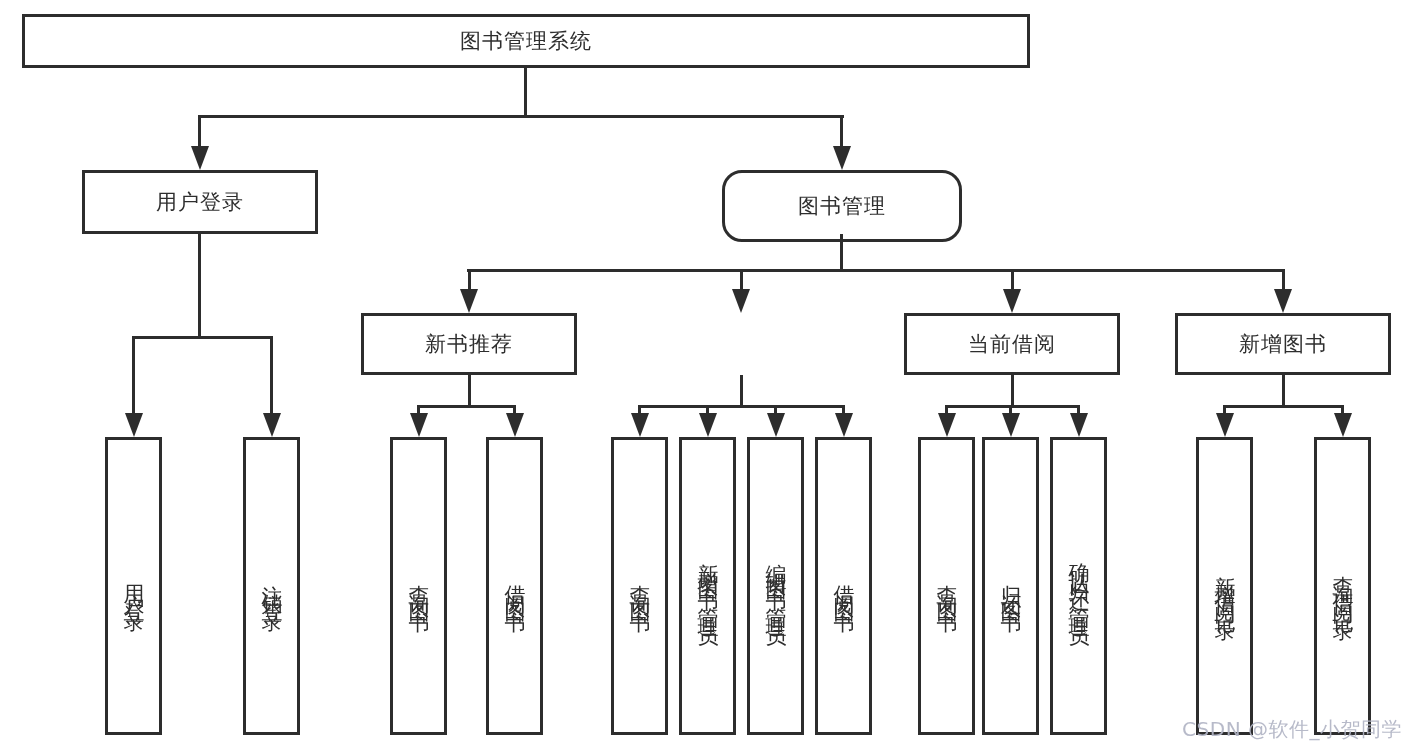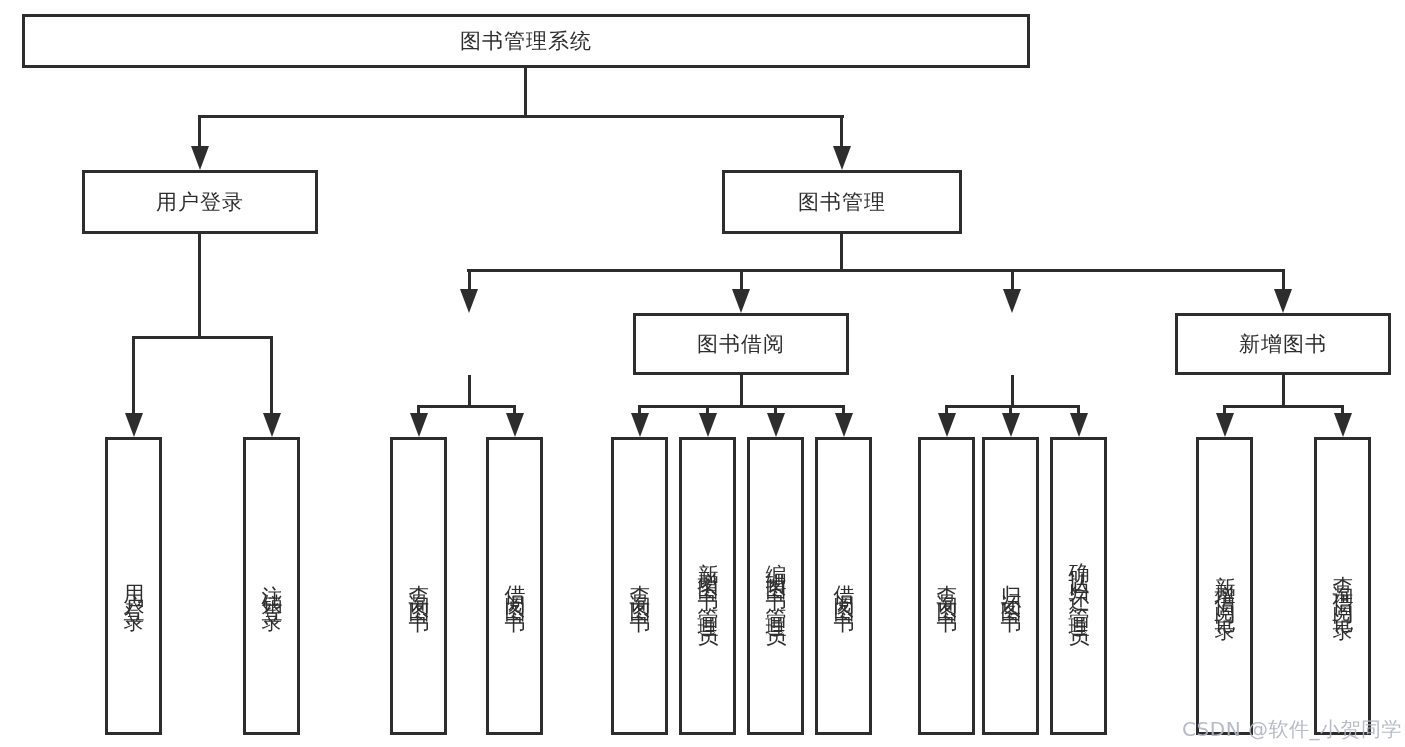--- a/index.html
+++ b/index.html
@@ -50,21 +50,21 @@
   <div class="vline" style="left:524px; top:68px; height:50px;"></div>
   <div class="hline" style="left:198px; top:115px; width:646px;"></div>
   <div class="vline" style="left:198px; top:115px; height:34px;"></div>
   <div class="arrow" style="left:191px; top:146px;"></div>
   <div class="vline" style="left:840px; top:115px; height:34px;"></div>
   <div class="arrow" style="left:833px; top:146px;"></div>
 
   <div class="hbox" style="left:82px; top:170px; width:236px; height:64px;">
     <span>用户登录</span>
   </div>
-  <div class="hbox" style="left:722px; top:170px; width:240px; height:64px;">
+  <div class="hbox" style="left:722px; top:170px; width:240px; height:72px;border-radius:20px;">
     <span>图书管理</span>
   </div>
 
   <div class="vline" style="left:198px; top:234px; height:105px;"></div>
   <div class="hline" style="left:132px; top:336px; width:141px;"></div>
   <div class="vline" style="left:132px; top:336px; height:80px;"></div>
   <div class="arrow" style="left:124.5px; top:413px;"></div>
   <div class="vline" style="left:270px; top:336px; height:80px;"></div>
   <div class="arrow" style="left:262.5px; top:413px;"></div>
 
@@ -72,22 +72,25 @@
   <div class="hline" style="left:467px; top:269px; width:818px;"></div>
   <div class="vline" style="left:467.5px; top:269px; height:24px;"></div>
   <div class="arrow" style="left:460px; top:289px;"></div>
   <div class="vline" style="left:739.5px; top:269px; height:24px;"></div>
   <div class="arrow" style="left:732px; top:289px;"></div>
   <div class="vline" style="left:1010.5px; top:269px; height:24px;"></div>
   <div class="arrow" style="left:1003px; top:289px;"></div>
   <div class="vline" style="left:1281.5px; top:269px; height:24px;"></div>
   <div class="arrow" style="left:1274px; top:289px;"></div>
 
-  <div class="hbox" style="left:633px; top:313px; width:216px; height:62px;">
-    <span>图书借阅</span>
+  <div class="hbox" style="left:361px; top:313px; width:216px; height:62px;">
+    <span>新书推荐</span>
+  </div>
+  <div class="hbox" style="left:904px; top:313px; width:216px; height:62px;">
+    <span>当前借阅</span>
   </div>
   <div class="hbox" style="left:1175px; top:313px; width:216px; height:62px;">
     <span>新增图书</span>
   </div>
 
   <div class="vline" style="left:467.5px; top:375px; height:33px;"></div>
   <div class="hline" style="left:417px; top:405px; width:99px;"></div>
   <div class="vline" style="left:417px; top:405px; height:12px;"></div>
   <div class="arrow" style="left:409.5px; top:413px;"></div>
   <div class="vline" style="left:513px; top:405px; height:12px;"></div>

